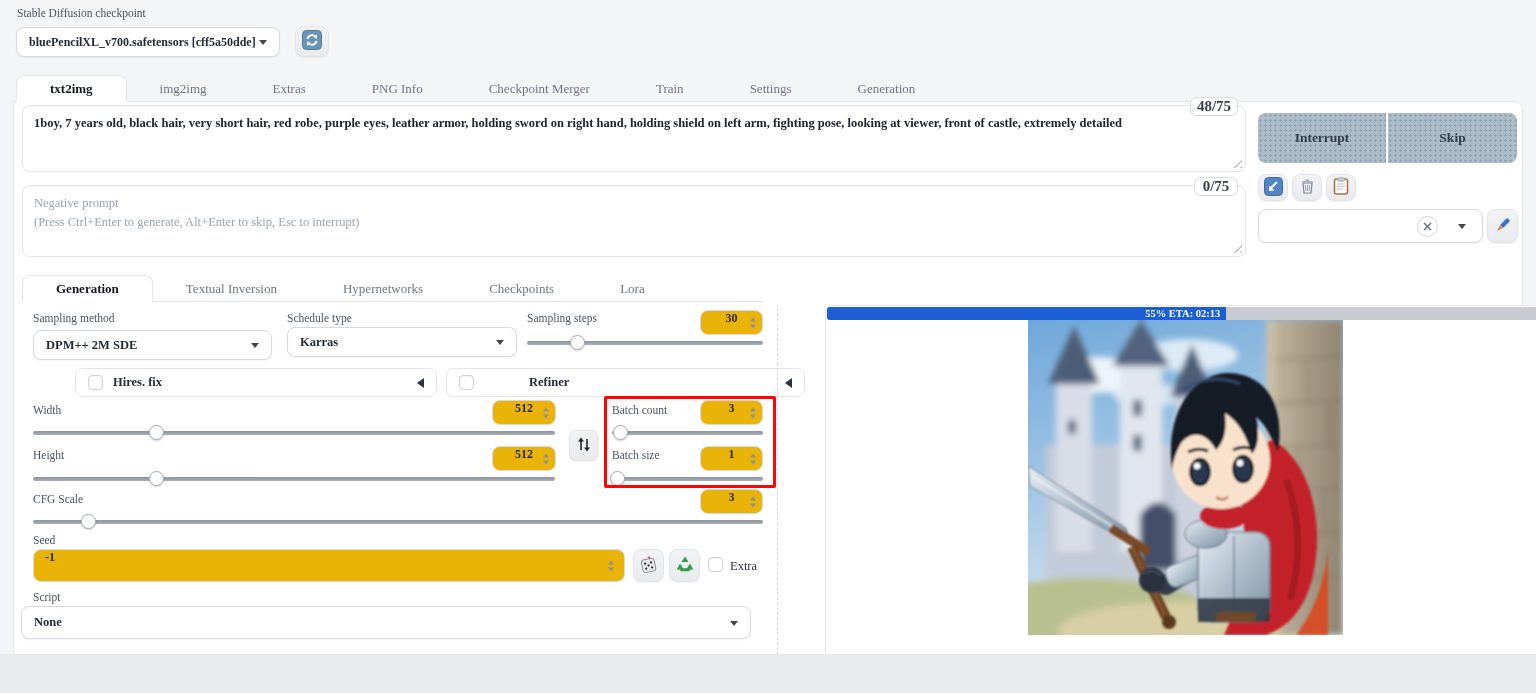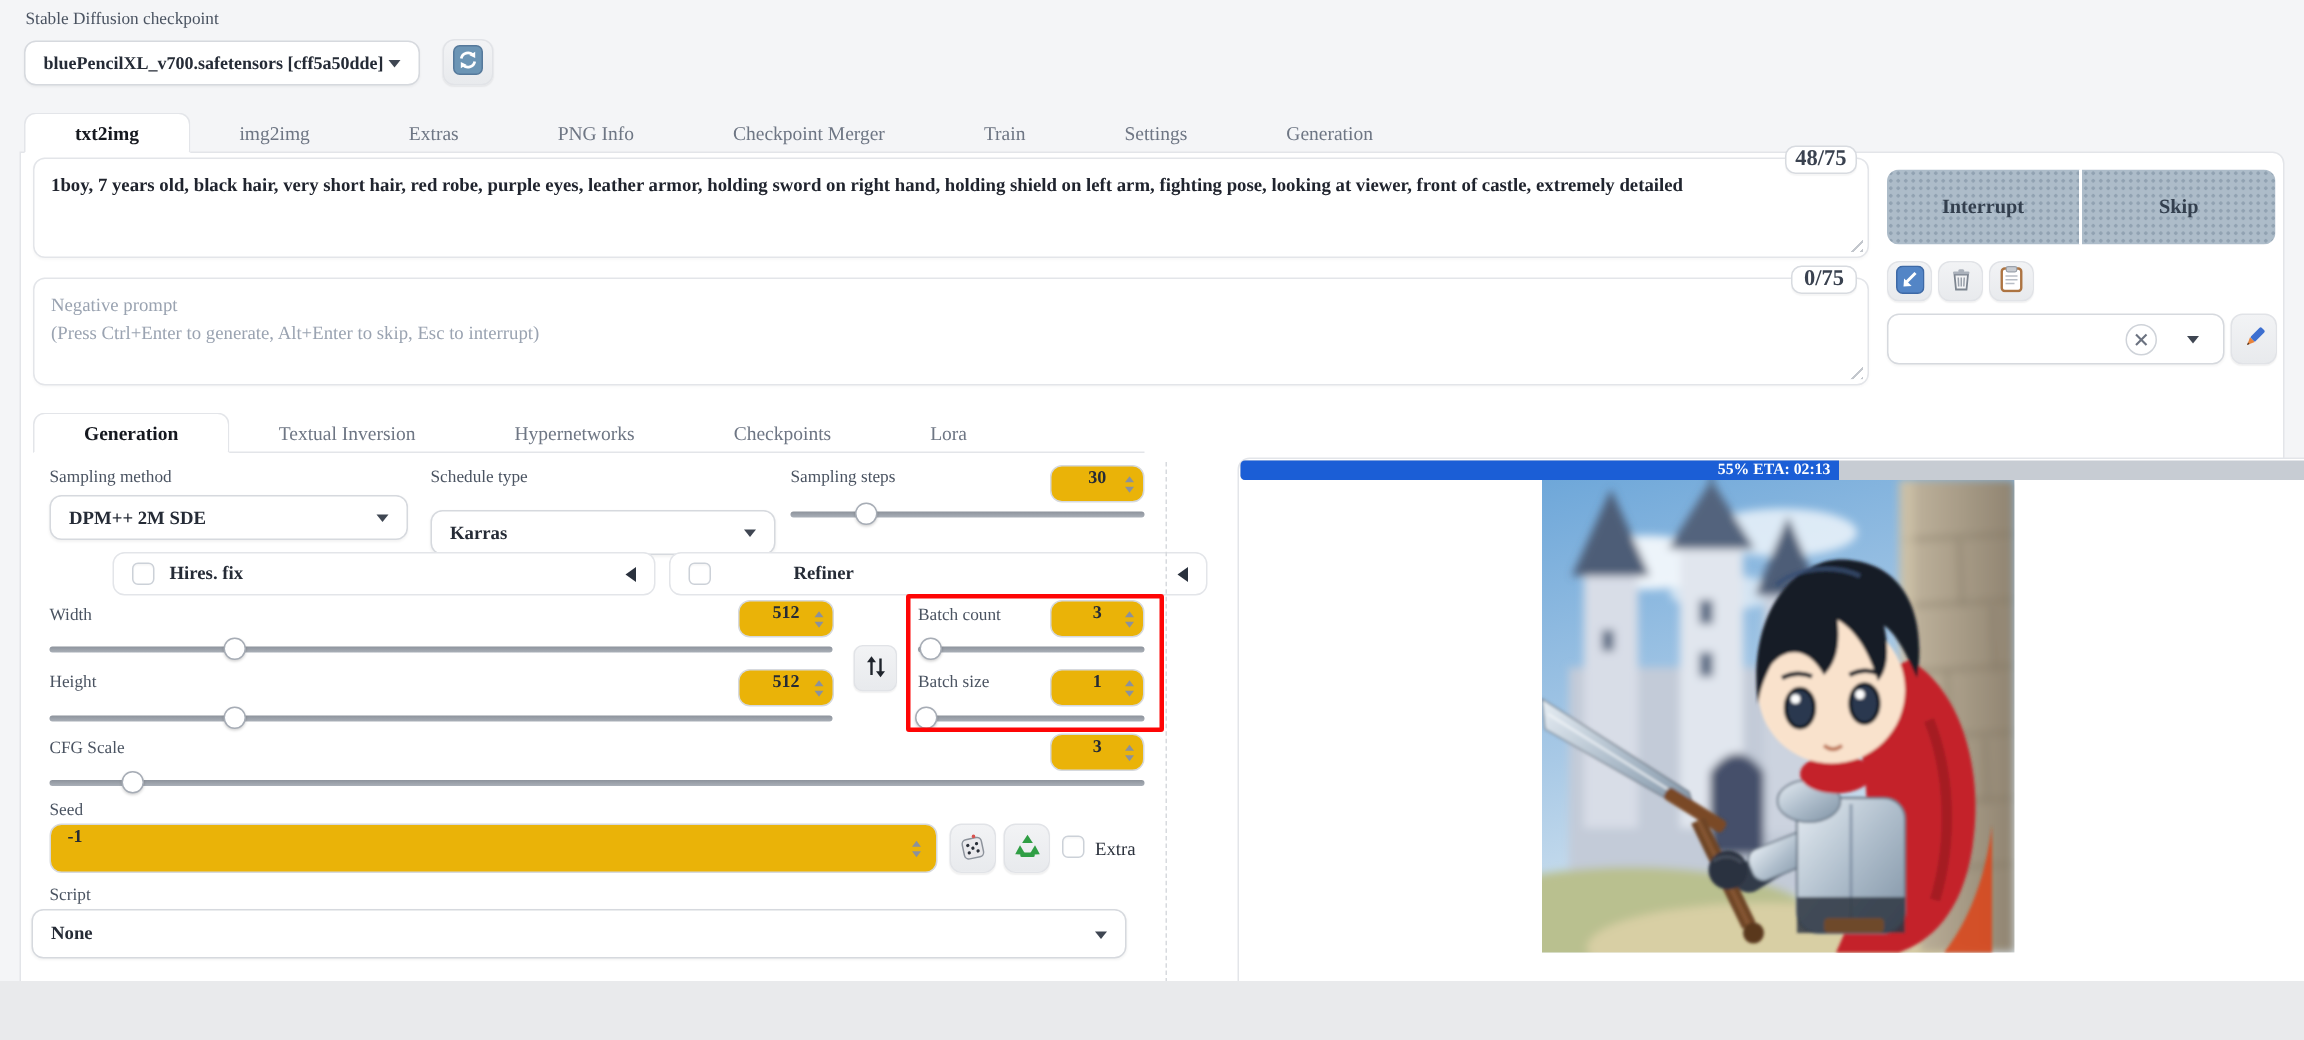--- a/index.html
+++ b/index.html
@@ -226,21 +226,21 @@
   </div>
   <div class="abs gen-line" style="left:22px; top:301px; width:741px;"></div>
 
   <div class="abs lbl" style="left:33px; top:312px;">Sampling method</div>
   <div class="abs dd" style="left:33px; top:330px; width:239px; height:30px;">
     <span>DPM++ 2M SDE</span>
     <span class="caret"></span>
   </div>
 
   <div class="abs lbl" style="left:287px; top:312px;">Schedule type</div>
-  <div class="abs dd" style="left:287px; top:340px; width:230px; height:30px;">
+  <div class="abs dd" style="left:287px; top:327px; width:230px; height:30px;">
     <span>Karras</span>
     <span class="caret"></span>
   </div>
 
   <div class="abs lbl" style="left:527px; top:312px;">Sampling steps</div>
   <div class="abs numinput" style="left:700px; top:310px; width:63px; height:25px;">
     <span>30</span>
     <span class="spinner">
         <span class="spin-up"></span>
         <span class="spin-dn"></span>

